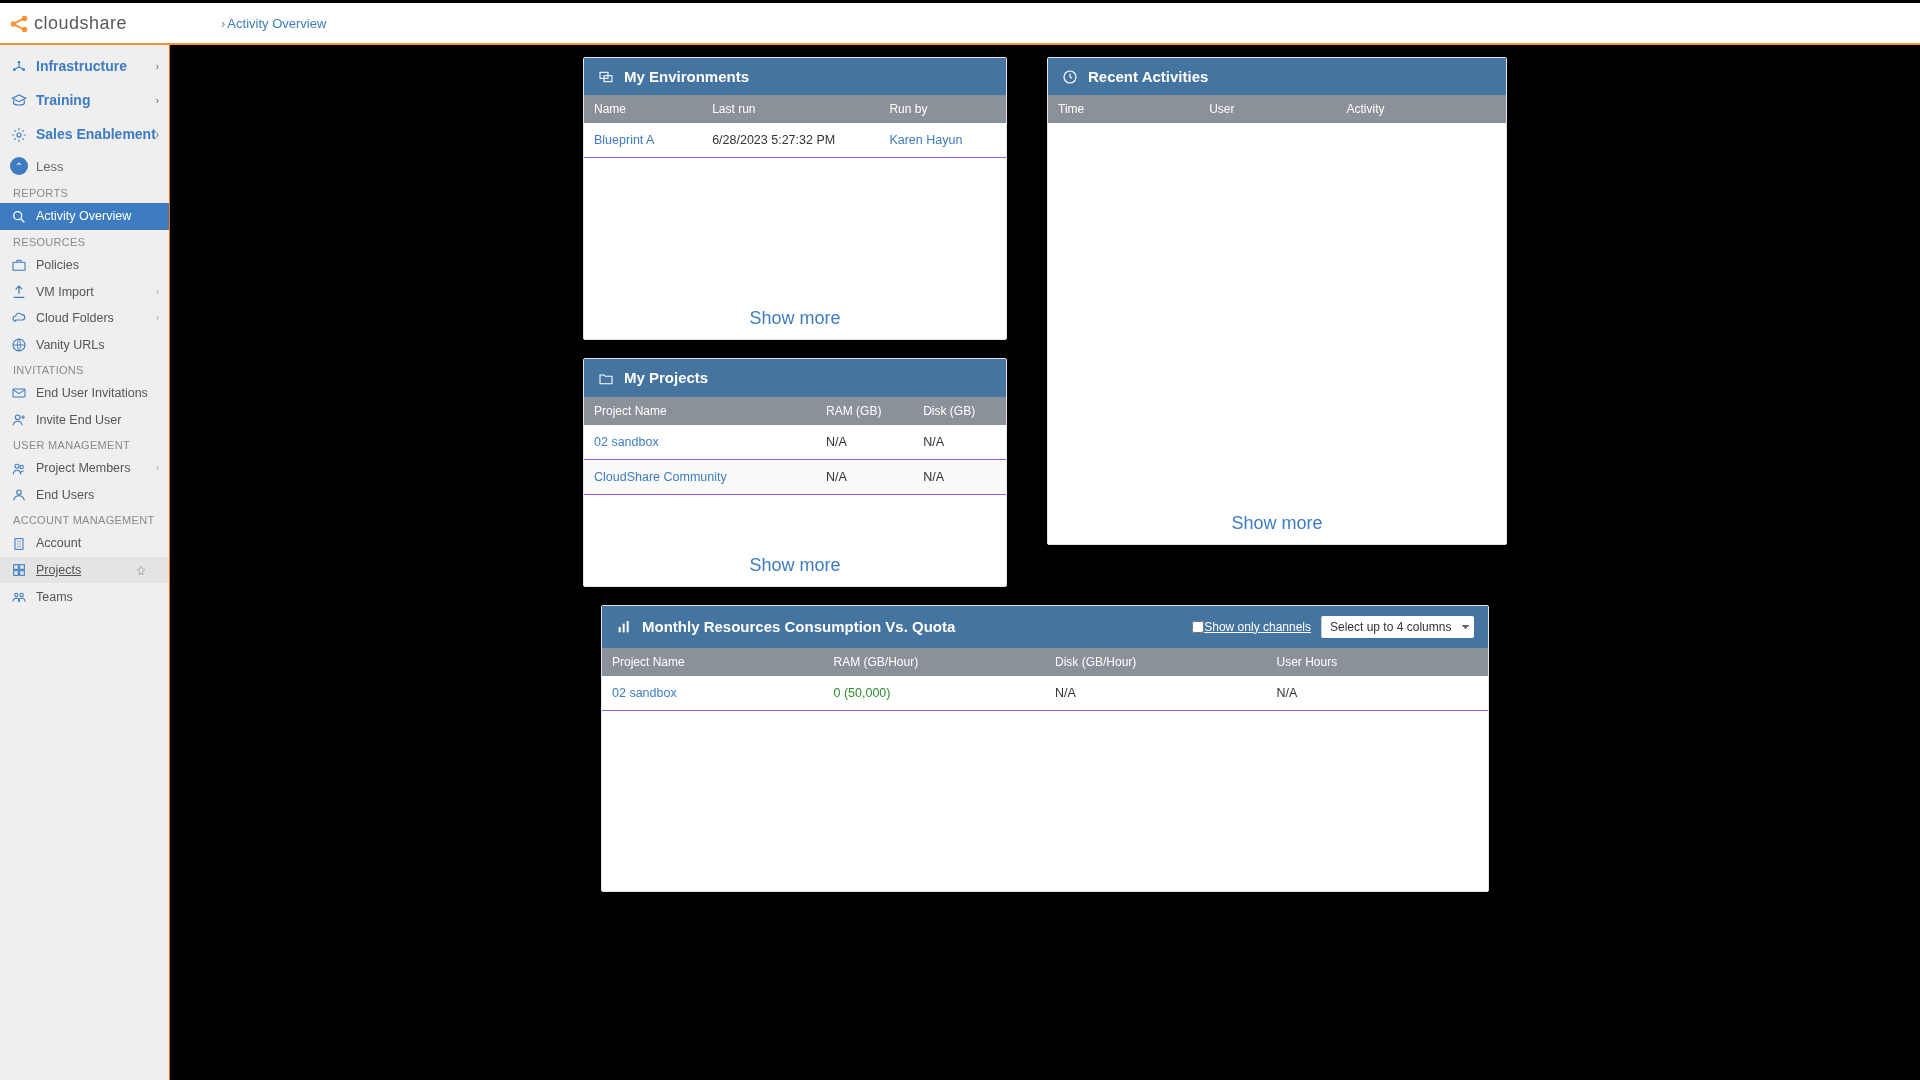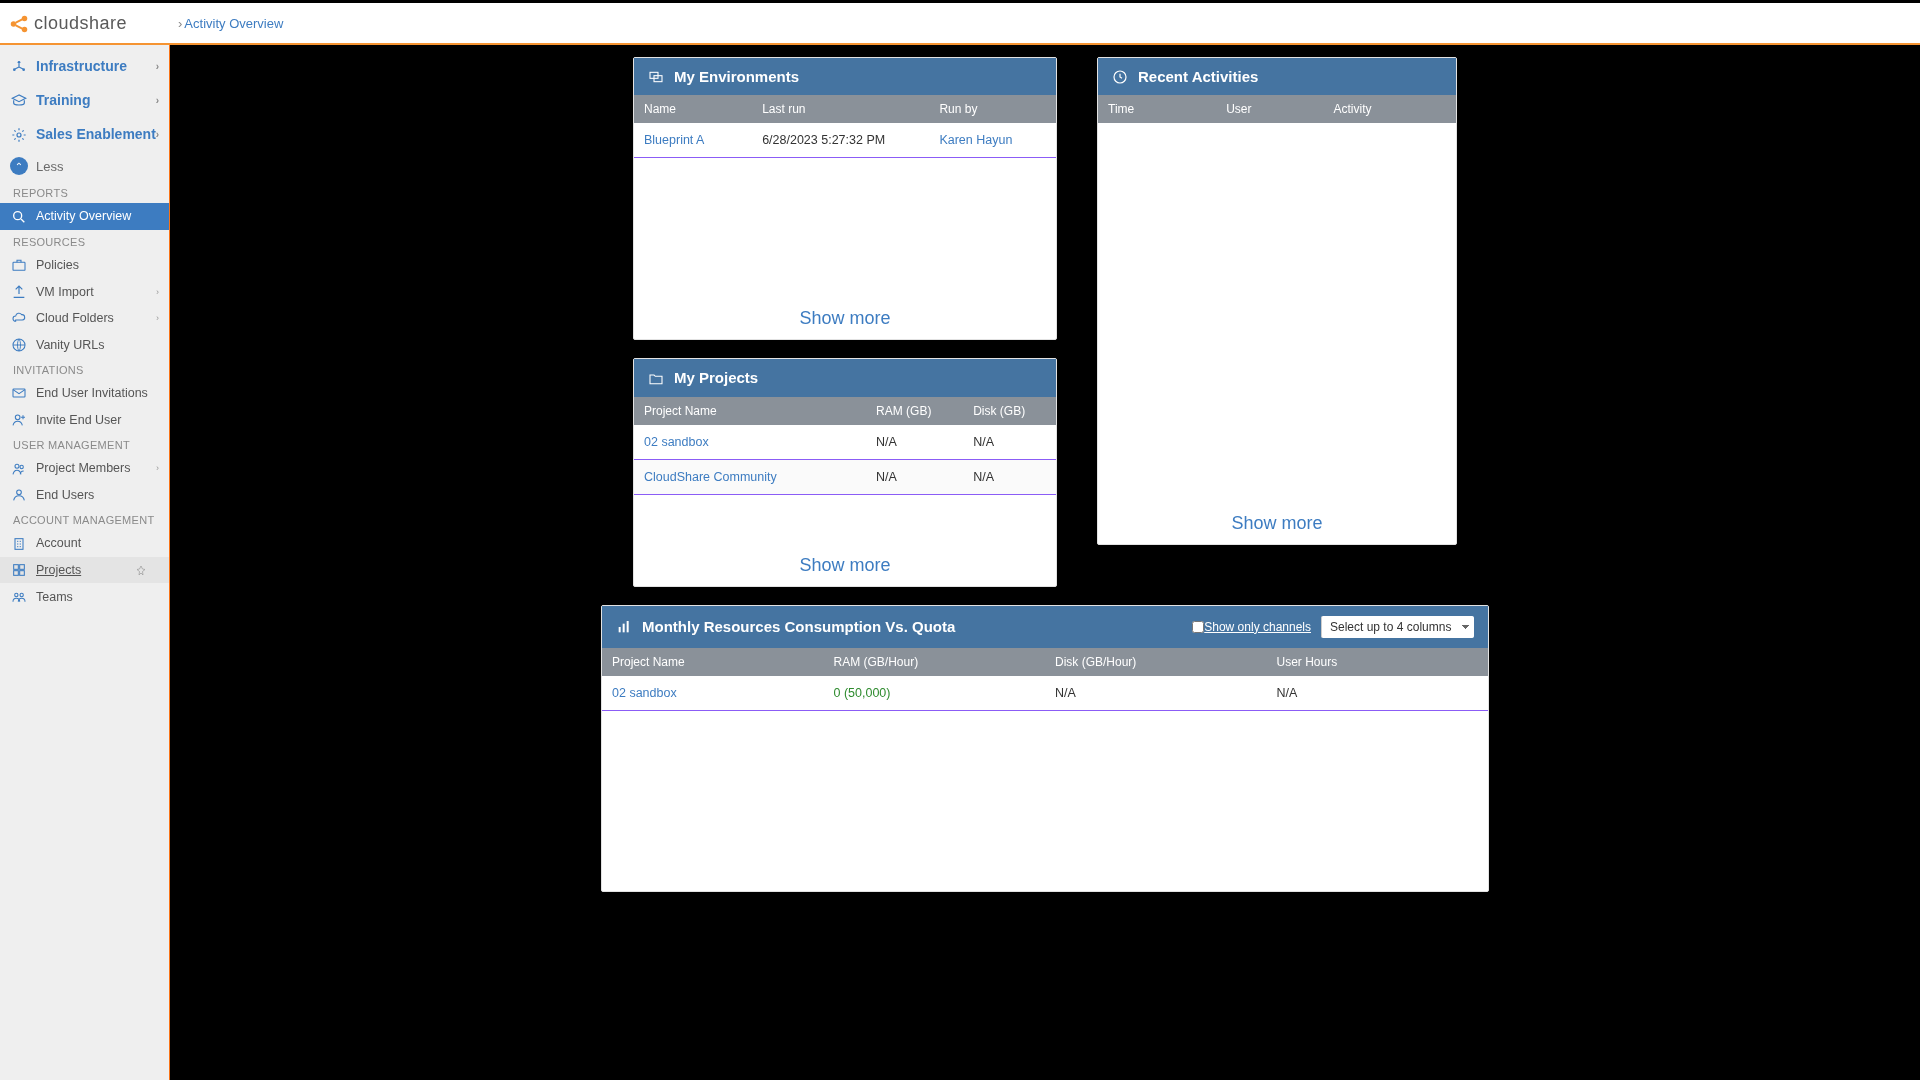--- a/index.html
+++ b/index.html
@@ -1,19 +1,19 @@
 <!DOCTYPE html>
 <html><head>
 <meta charset="utf-8">
 <style>
 * { box-sizing: border-box; margin: 0; padding: 0; }
 body { font-family: "Segoe UI", Arial, sans-serif; font-size: 13px; color: #333; background: #fff; }
 
 .topbar { height: 3px; background: #000; }
-.header { height: 42px; border-bottom: 2px solid #f59432; display: flex; align-items: center; }
+.header { height: 42px; border-bottom: 2px solid #f59432; display: flex; align-items: center; gap: 43px; }
 .logo { display: flex; align-items: center; padding: 0 8px; width: 170px; }
 .logo-icon { color: #f59432; font-size: 22px; margin-right: 4px; }
 .logo-text { font-size: 18px; color: #5a5a5a; font-weight: 500; letter-spacing: 0.5px; }
 .breadcrumb { color: #3d7cc1; font-size: 13px; padding-left: 8px; }
 .breadcrumb .sep { color: #888; margin-right: 2px; }
 
 .layout { display: flex; height: calc(100vh - 45px); }
 .sidebar { width: 170px; background: #efefef; border-right: 1px solid #f97316; overflow-y: auto; }
 .nav-top { padding-top: 4px; }
 .nav-item { display: flex; align-items: center; padding: 8px 10px; color: #3d7cc1; font-weight: 600; font-size: 14px; cursor: pointer; position: relative; }
@@ -28,21 +28,21 @@
 .nav-sub.active .ico { color: #fff; }
 .nav-sub .chev { position: absolute; right: 10px; color: #999; font-size: 9px; }
 .nav-sub.hovered { background: #e4e4e4; text-decoration: underline; }
 .nav-sub .pin { position: absolute; right: 22px; color: #999; font-size: 11px; }
 
 .main { flex: 1; background: #000000; padding: 12px 20px; overflow: auto; }
 .dash-row { display: flex; gap: 40px; margin: 0 auto; max-width: 1200px; justify-content: center; }
 .dash-col { display: flex; flex-direction: column; gap: 18px; }
 .panel { background: #fff; border: 1px solid #e2e2e2; border-radius: 2px; }
 .panel.w1 { width: 424px; }
-.panel.w2 { width: 360px; }
+.panel.w2 { width: 460px; }
 .panel.wfull { width: 888px; }
 .panel-hd { background: #4574a1; color: #fff; padding: 10px 14px; font-size: 15px; font-weight: 600; display: flex; align-items: center; gap: 10px; }
 .panel-hd .picon { font-size: 14px; }
 .panel-hd .spacer { flex: 1; }
 .panel-hd .ctrl { font-size: 12px; font-weight: normal; display: flex; align-items: center; gap: 0; text-decoration: underline; }
 .panel-hd input[type=checkbox] { width: 12px; height: 12px; }
 .panel-hd select { background: #fff; color: #333; border: none; padding: 4px 22px 4px 8px; font-size: 12px; border-radius: 2px; appearance: none; background-image: linear-gradient(45deg, transparent 50%, #666 50%), linear-gradient(135deg, #666 50%, transparent 50%); background-position: right 8px center, right 4px center; background-size: 4px 4px, 4px 4px; background-repeat: no-repeat; border-left: 1px solid #ccc; }
 .panel-hd .sel-wrap { background:#fff; border-radius:4px; display:flex; align-items:center;}
 
 .tbl { width: 100%; border-collapse: collapse; }

